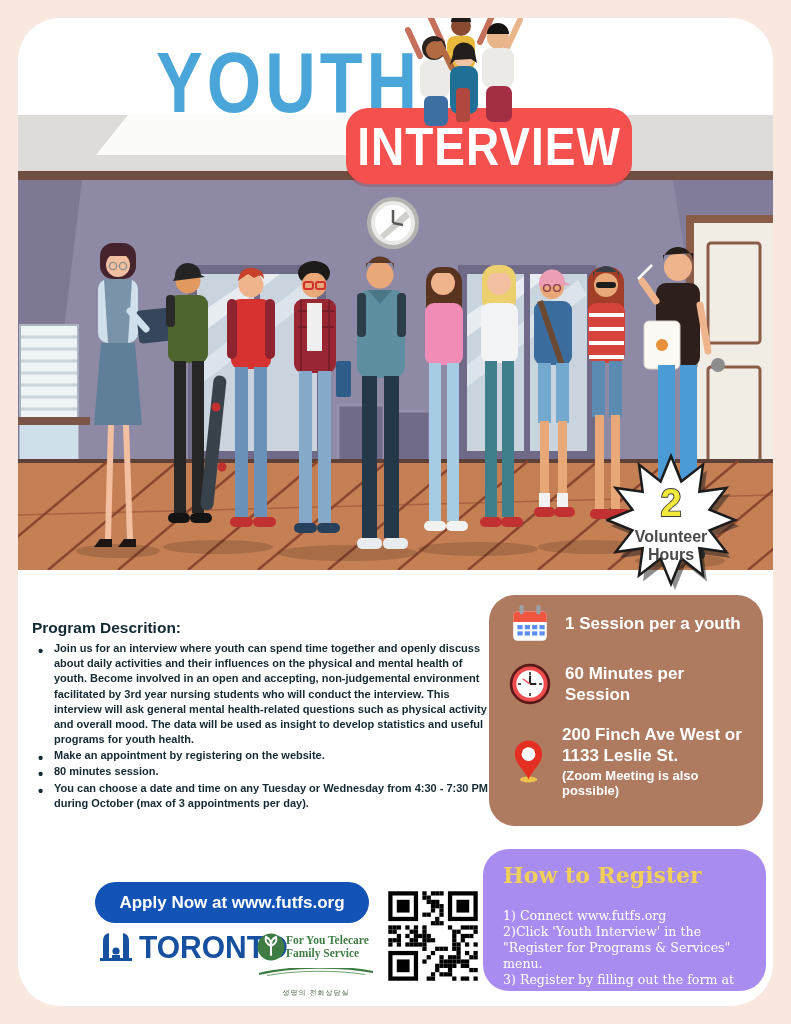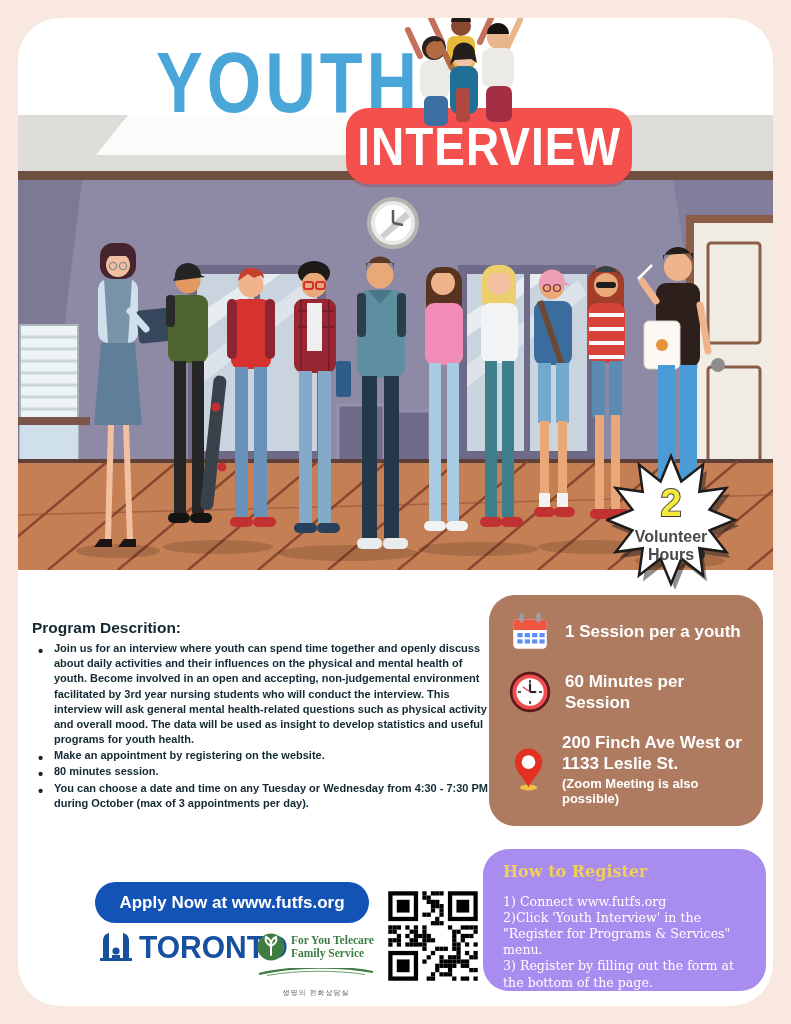--- a/index.html
+++ b/index.html
@@ -34,36 +34,36 @@
 
   
   .apply-btn { left:77px; top:864px; width:274px; height:41px; background:#1253b5; border-radius:21px;
                display:flex; align-items:center; justify-content:center; border:none; cursor:pointer; z-index:4; }
   .apply-btn span { color:#fff; font-size:17px; font-weight:700; }
 
   
   .toronto-logo { left:80px; top:912px; display:flex; align-items:center; gap:5px; z-index:4; }
   .toronto-word { color:#17509e; font-size:30px; font-weight:900; letter-spacing:0px; transform:scaleY(1.05); }
   .telecare-logo { left:238px; top:914px; width:120px; text-align:center; z-index:4; }
-  .telecare-top { display:flex; align-items:center; gap:5px; justify-content:flex-start; }
+  .telecare-top { display:flex; align-items:center; justify-content:flex-start; }
   .telecare-text { text-align:left; color:#3e7c43; font-family:"Liberation Serif", serif; font-weight:700; font-size:11.5px; line-height:1.15; }
   .telecare-sub { margin-top:8px; color:#51664b; font-size:7px; letter-spacing:1px; }
   .qr-wrap { left:366px; top:869px; width:98px; height:98px; background:#fff; z-index:4; }
 
   
   .info-box { left:471px; top:577px; width:274px; height:231px; background:#ae7a60; border-radius:26px;
-              padding:16px 18px 18px 20px; display:flex; flex-direction:column; gap:18px; z-index:4; }
+              padding:8px 18px 18px 20px; display:flex; flex-direction:column; gap:18px; z-index:4; }
   .info-row { display:flex; align-items:center; gap:14px; }
   .info-text { color:#ffffff; font-size:17px; font-weight:700; line-height:1.25; width:176px; }
   .info-note { color:#ffffff; font-size:13px; font-weight:700; margin-top:2px; }
 
   
   .register-box { left:465px; top:831px; width:283px; height:142px; background:#a98cf0; border-radius:26px;
                   padding:13px 16px 10px 20px; z-index:4; }
-  .register-heading { color:#f0cf5a; font-family:"DejaVu Serif", serif; font-size:16px; font-weight:700; margin-bottom:13px; }
+  .register-heading { color:#f0cf5a; font-family:"DejaVu Serif", serif; font-size:22px; font-weight:700; margin-bottom:20px; }
   .register-step { color:#ffffff; font-family:"DejaVu Serif", serif; font-size:12.6px; line-height:1.28; }
 </style>
 </head>
 <body>
 
 <div class="page">
   <div class="card">
 
     <div class="abs youth-title">YOUTH</div>
 

